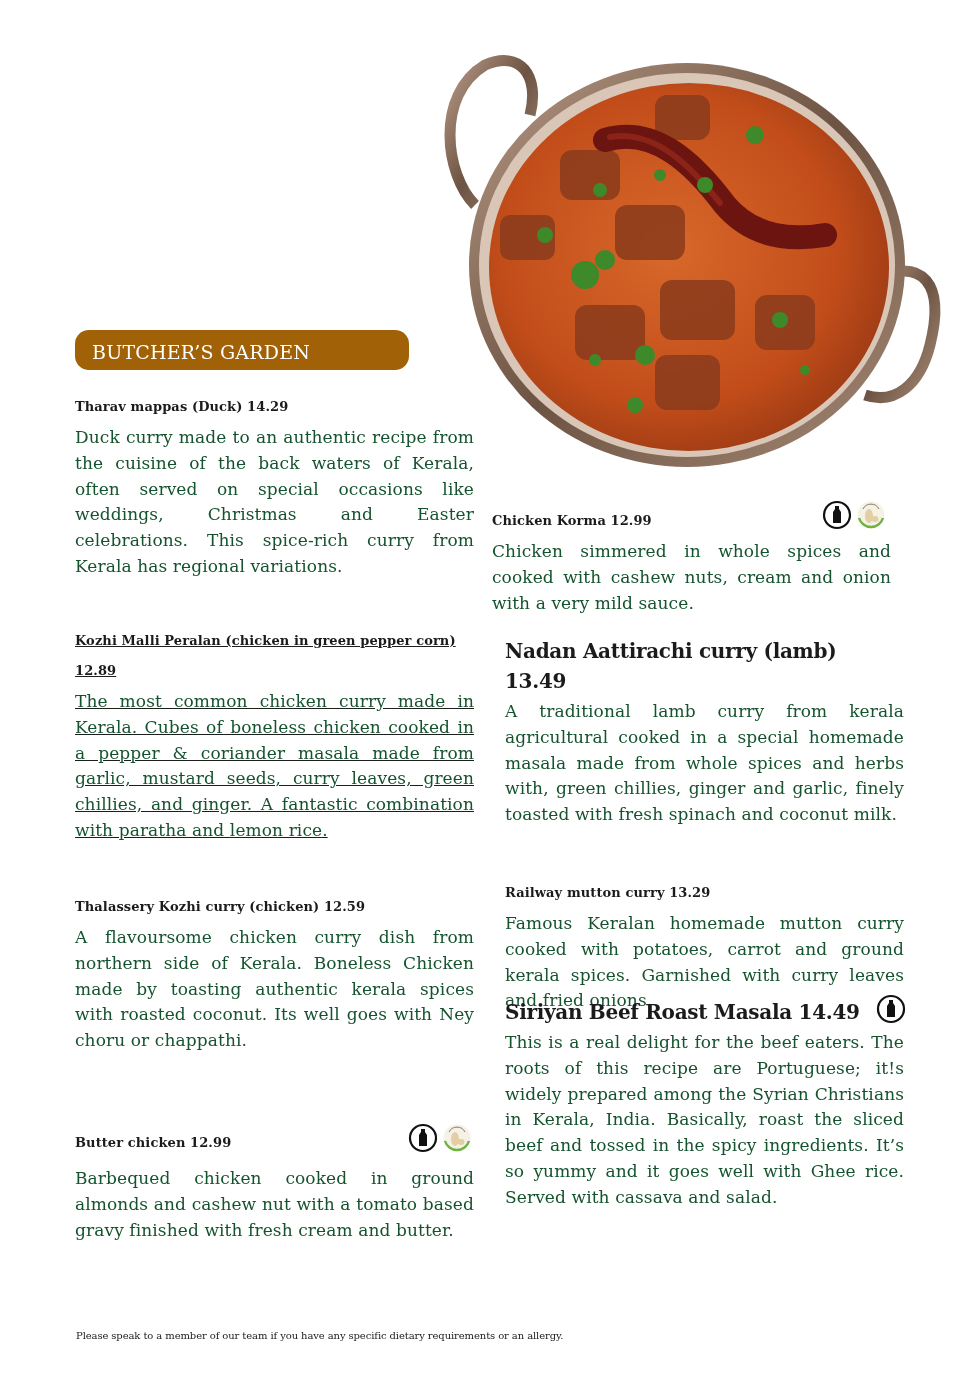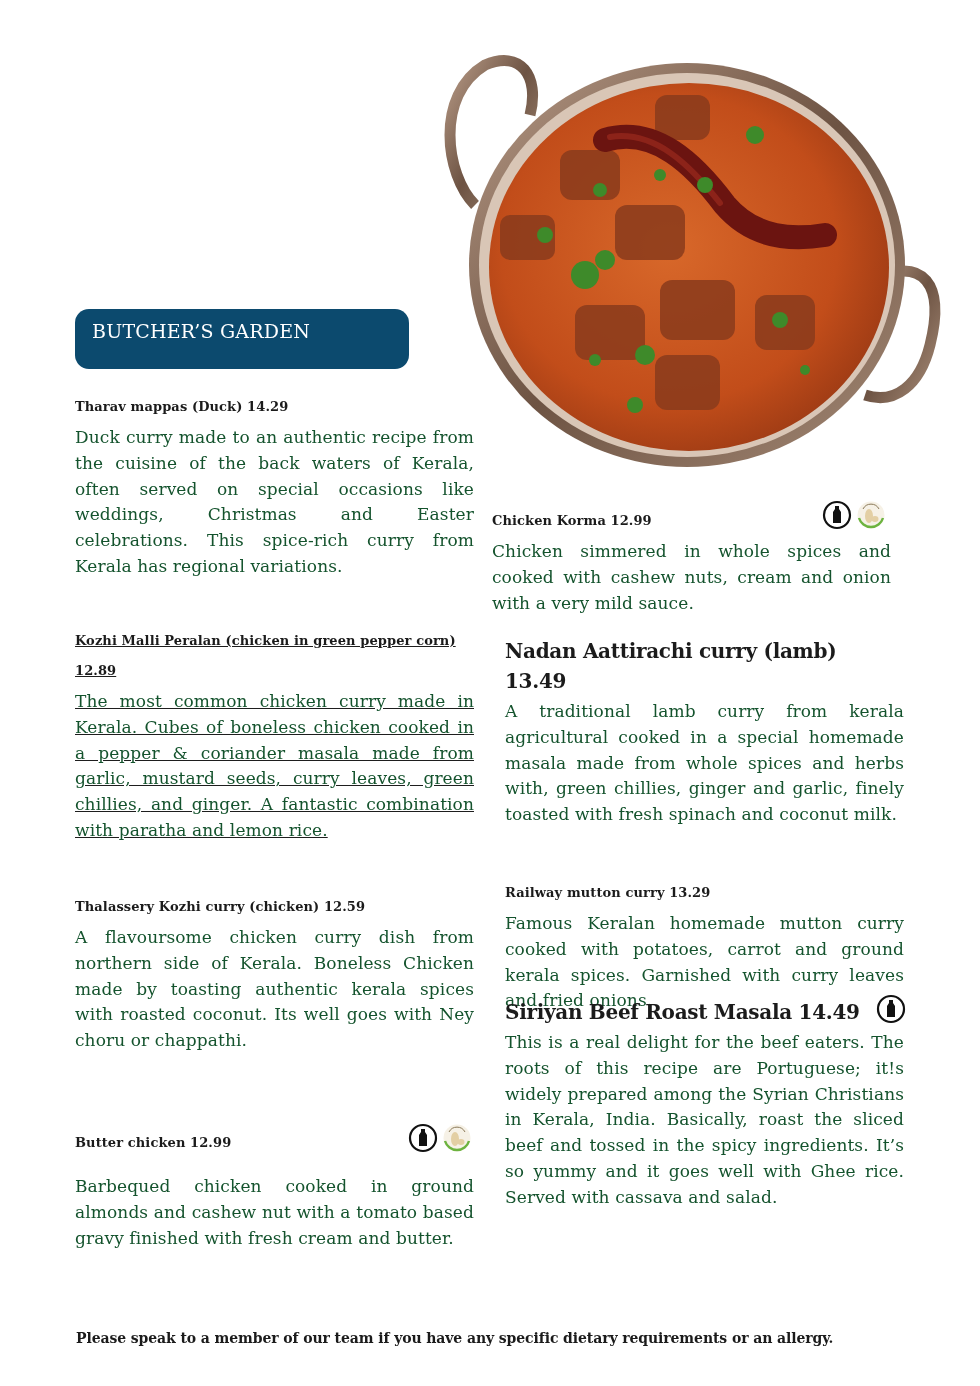--- a/index.html
+++ b/index.html
@@ -7,42 +7,42 @@
       width: 980px; height: 1386px; background: #ffffff; position: relative; overflow: hidden;
       font-family: "DejaVu Serif", "Liberation Serif", serif; color: #1e1e1e;
     }
     .page { position: absolute; left: 0; top: 0; width: 980px; height: 1386px; }
 
     
     .dish { position: absolute; left: 425px; top: 55px; width: 530px; height: 420px; }
 
     
     .section-pill {
-      position: absolute; left: 75px; top: 309px; width: 334px; height: 60px;
-      background: #0c4a6e; border-radius: 14px; color: #fff;
+      position: absolute; left: 75px; top: 330px; width: 334px; height: 40px;
+      background: #a16207; border-radius: 14px; color: #fff;
       font-family: "DejaVu Serif", serif; font-size: 19px; letter-spacing: 0.2px;
       line-height: 44px; padding-left: 17px; box-sizing: border-box;
     }
 
     .item { position: absolute; }
     .item h3 {
       margin: 0; font-family: "DejaVu Serif", serif; font-weight: bold;
       font-size: 13px; line-height: 30px; color: #1b1b1b; letter-spacing: 0.1px;
     }
     .item p {
       margin: 3px 0 0 0; font-size: 17px; line-height: 25.8px; text-align: justify;
       color: #14532d; letter-spacing: 0.1px;
     }
     .item.narrow h3 { font-size: 20px; letter-spacing: -0.3px; }
 
     .icons { position: absolute; display: flex; gap: 4px; align-items: center; }
     .icon-dairy, .icon-nuts { width: 30px; height: 30px; display: inline-block; }
 
     .footer {
-      position: absolute; left: 76px; top: 1330px; font-size: 14px; font-weight: bold;
+      position: absolute; left: 76px; top: 1330px; font-size: 10px; font-weight: normal;
       color: #1b1b1b; font-family: "DejaVu Serif", serif; letter-spacing: -0.1px;
     }
   </style>
 </head>
 <body>
 
 <div class="page">
 
   <svg class="dish" viewBox="0 0 530 420">
     <defs>
@@ -107,21 +107,21 @@
     <p>The most common chicken curry made in Kerala. Cubes of boneless chicken cooked in a pepper &amp; coriander masala made from garlic, mustard seeds, curry leaves, green chillies, and ginger. A fantastic combination with paratha and lemon rice.</p>
   </div>
 
   <div class="item" style="left:75px; top:892px; width:399px;">
     <h3 style="width:310px;">Thalassery Kozhi curry (chicken) 12.59</h3>
     <p>A flavoursome chicken curry dish from northern side of Kerala. Boneless Chicken made by toasting authentic kerala spices with roasted coconut. Its well goes with Ney choru or chappathi.</p>
   </div>
 
   <div class="item" style="left:75px; top:1128px; width:399px;">
     <h3>Butter chicken 12.99</h3>
-    <p style="margin-top:16px;">Barbequed chicken cooked in ground almonds and cashew nut with a tomato based gravy finished with fresh cream and butter.</p>
+    <p style="margin-top:8px;">Barbequed chicken cooked in ground almonds and cashew nut with a tomato based gravy finished with fresh cream and butter.</p>
   </div>
   <div class="icons" style="left:408px; top:1123px;">
     <svg class="icon-dairy" viewBox="0 0 30 30">
       <circle cx="15" cy="15" r="13" fill="#fff" stroke="#111" stroke-width="2.2"></circle>
       <path d="M13 6 h4 v3 l2 3 v11 h-8 v-11 l2 -3z" fill="#111"></path>
     </svg>
     <svg class="icon-nuts" viewBox="0 0 30 30">
       <circle cx="15" cy="15" r="13.5" fill="#f6f1e6"></circle>
       <path d="M3 18 A12.5 12.5 0 0 0 27 18" fill="none" stroke="#6cb33f" stroke-width="2.4"></path>
       <ellipse cx="13" cy="16" rx="4" ry="7" fill="#e3cfa4"></ellipse>

